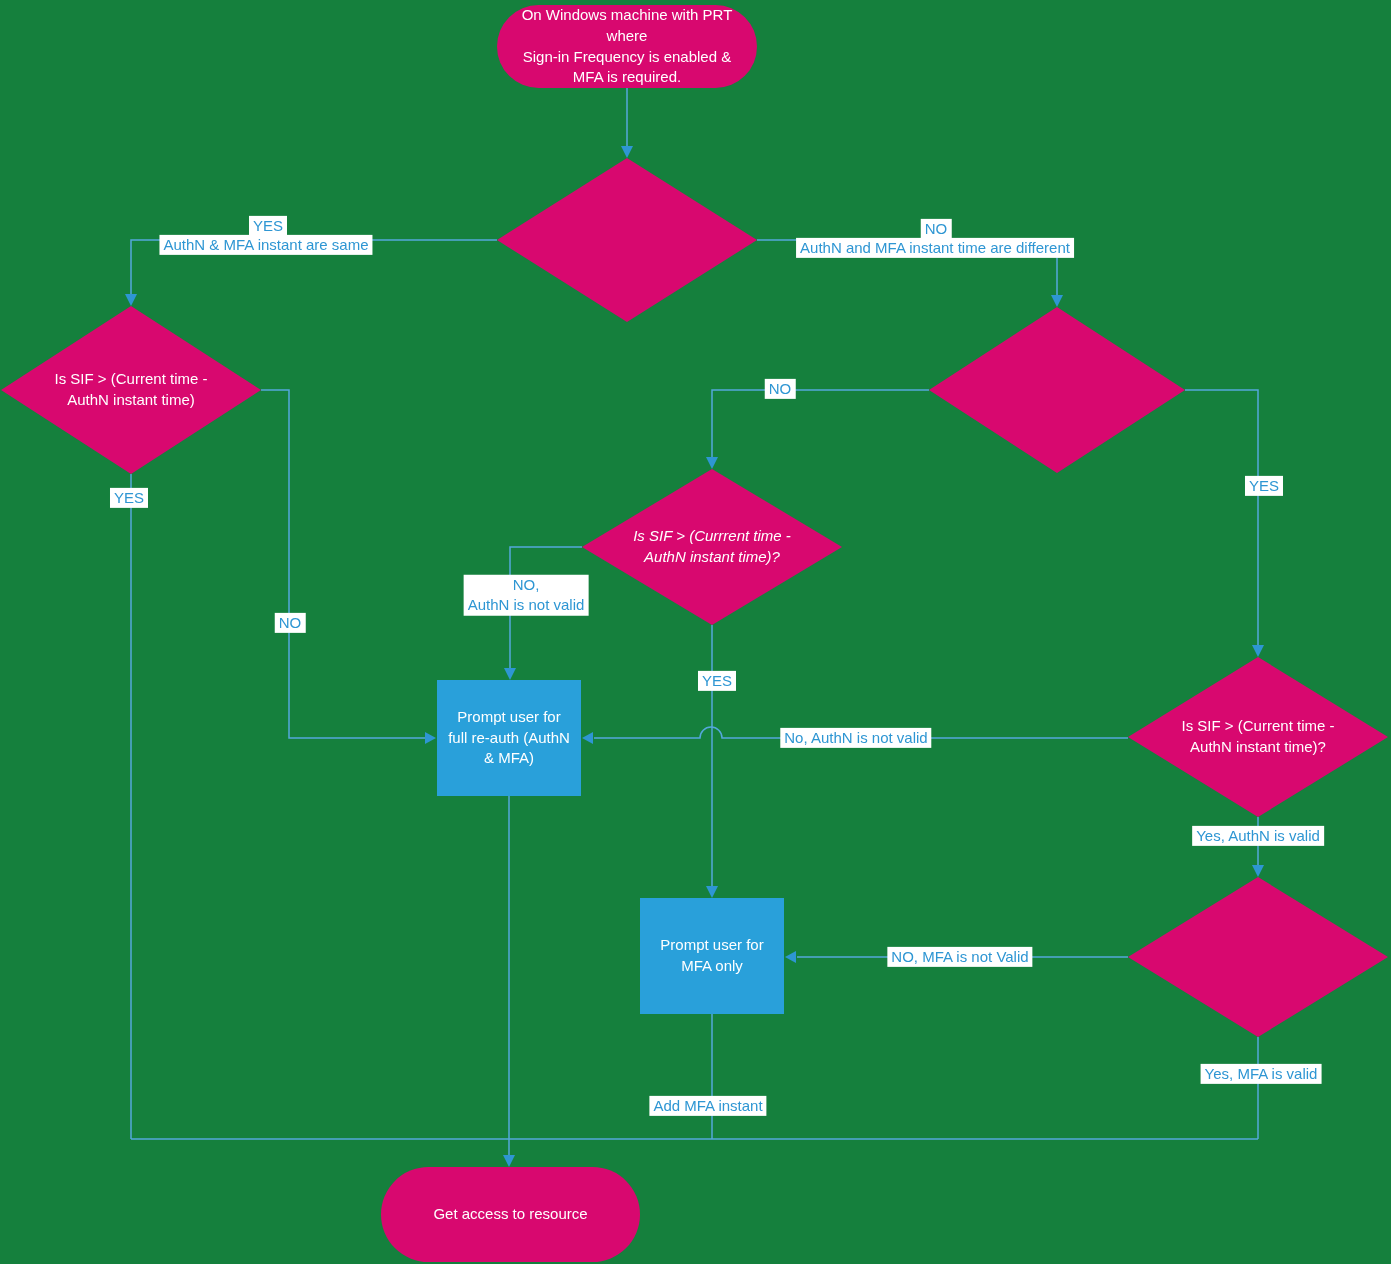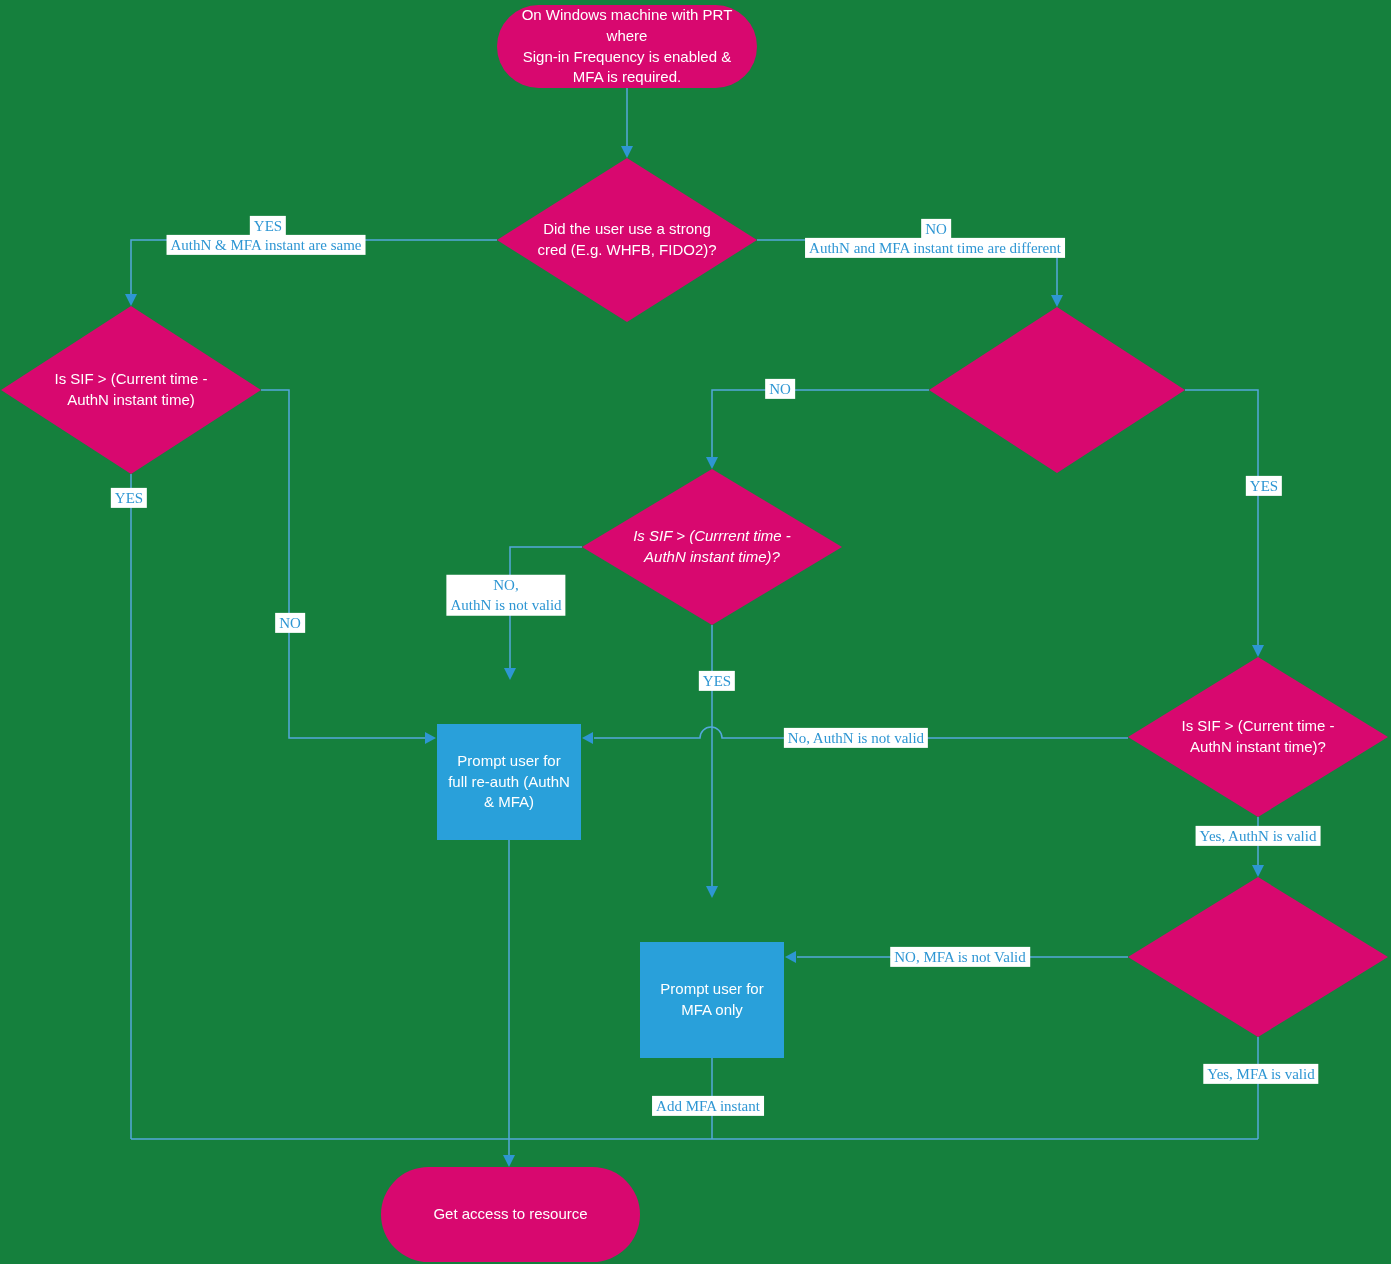--- a/index.html
+++ b/index.html
@@ -12,39 +12,39 @@
   }
   #wires{position:absolute;left:0;top:0;z-index:1;}
   .node{
     position:absolute;z-index:2;
     display:flex;align-items:center;justify-content:center;
     text-align:center;color:#ffffff;
     font-size:15px;line-height:1.38;
     white-space:pre-line;
   }
   .pink{background:#D8086F;}
-  .blue{background:#29A0DA;margin-top:44px;}
+  .blue{background:#29A0DA;}
   .terminal{border-radius:48px;}
   .diamond{
     background:none;
   }
   .diamond .dshape{
     position:absolute;inset:0;
     background:#D8086F;
     clip-path:polygon(50% 0,100% 50%,50% 100%,0 50%);
   }
   .diamond .dtext{position:relative;z-index:1;width:88%;}
   .lbl{
     position:absolute;z-index:3;
     transform:translate(-50%,-50%);
     color:#2E96D3;font-size:15px;line-height:1.35;
     background:#ffffff;padding:0 4px;
-    white-space:nowrap;text-align:center;font-family:Liberation Serif, serif;
+    white-space:nowrap;text-align:center;
   }
-  .lbl.multi{white-space:pre-line;}
+  .lbl.multi{white-space:pre-line;margin-left:20px;}
 </style>
 </head>
 <body>
 
 <div id="canvas">
 
   <svg id="wires" width="1391" height="1264" viewBox="0 0 1391 1264">
     <g stroke="#54A8DB" stroke-width="1.5" fill="none">
       <path d="M627,88 V147"></path>
       <path d="M497,240 H131 V295"></path>
@@ -81,22 +81,20 @@
 
   <div class="node pink terminal" style="left:497px;top:5px;width:260px;height:83px;border-radius:42px;">
     <span>On Windows machine with PRT
 where
 Sign-in Frequency is enabled &amp;
 MFA is required.</span>
   </div>
 
   <div class="node diamond" style="left:497px;top:158px;width:260px;height:164px;">
     <div class="dshape"></div>
-    <span class="dtext">Did the user use a strong
-cred (E.g. WHFB, FIDO2)?</span>
   </div>
 
   <div class="node diamond" style="left:1px;top:306px;width:260px;height:168px;">
     <div class="dshape"></div>
     <span class="dtext">Is SIF &gt; (Current time -
 AuthN instant time)</span>
   </div>
 
   <div class="node diamond" style="left:929px;top:307px;width:256px;height:166px;">
     <div class="dshape"></div>

